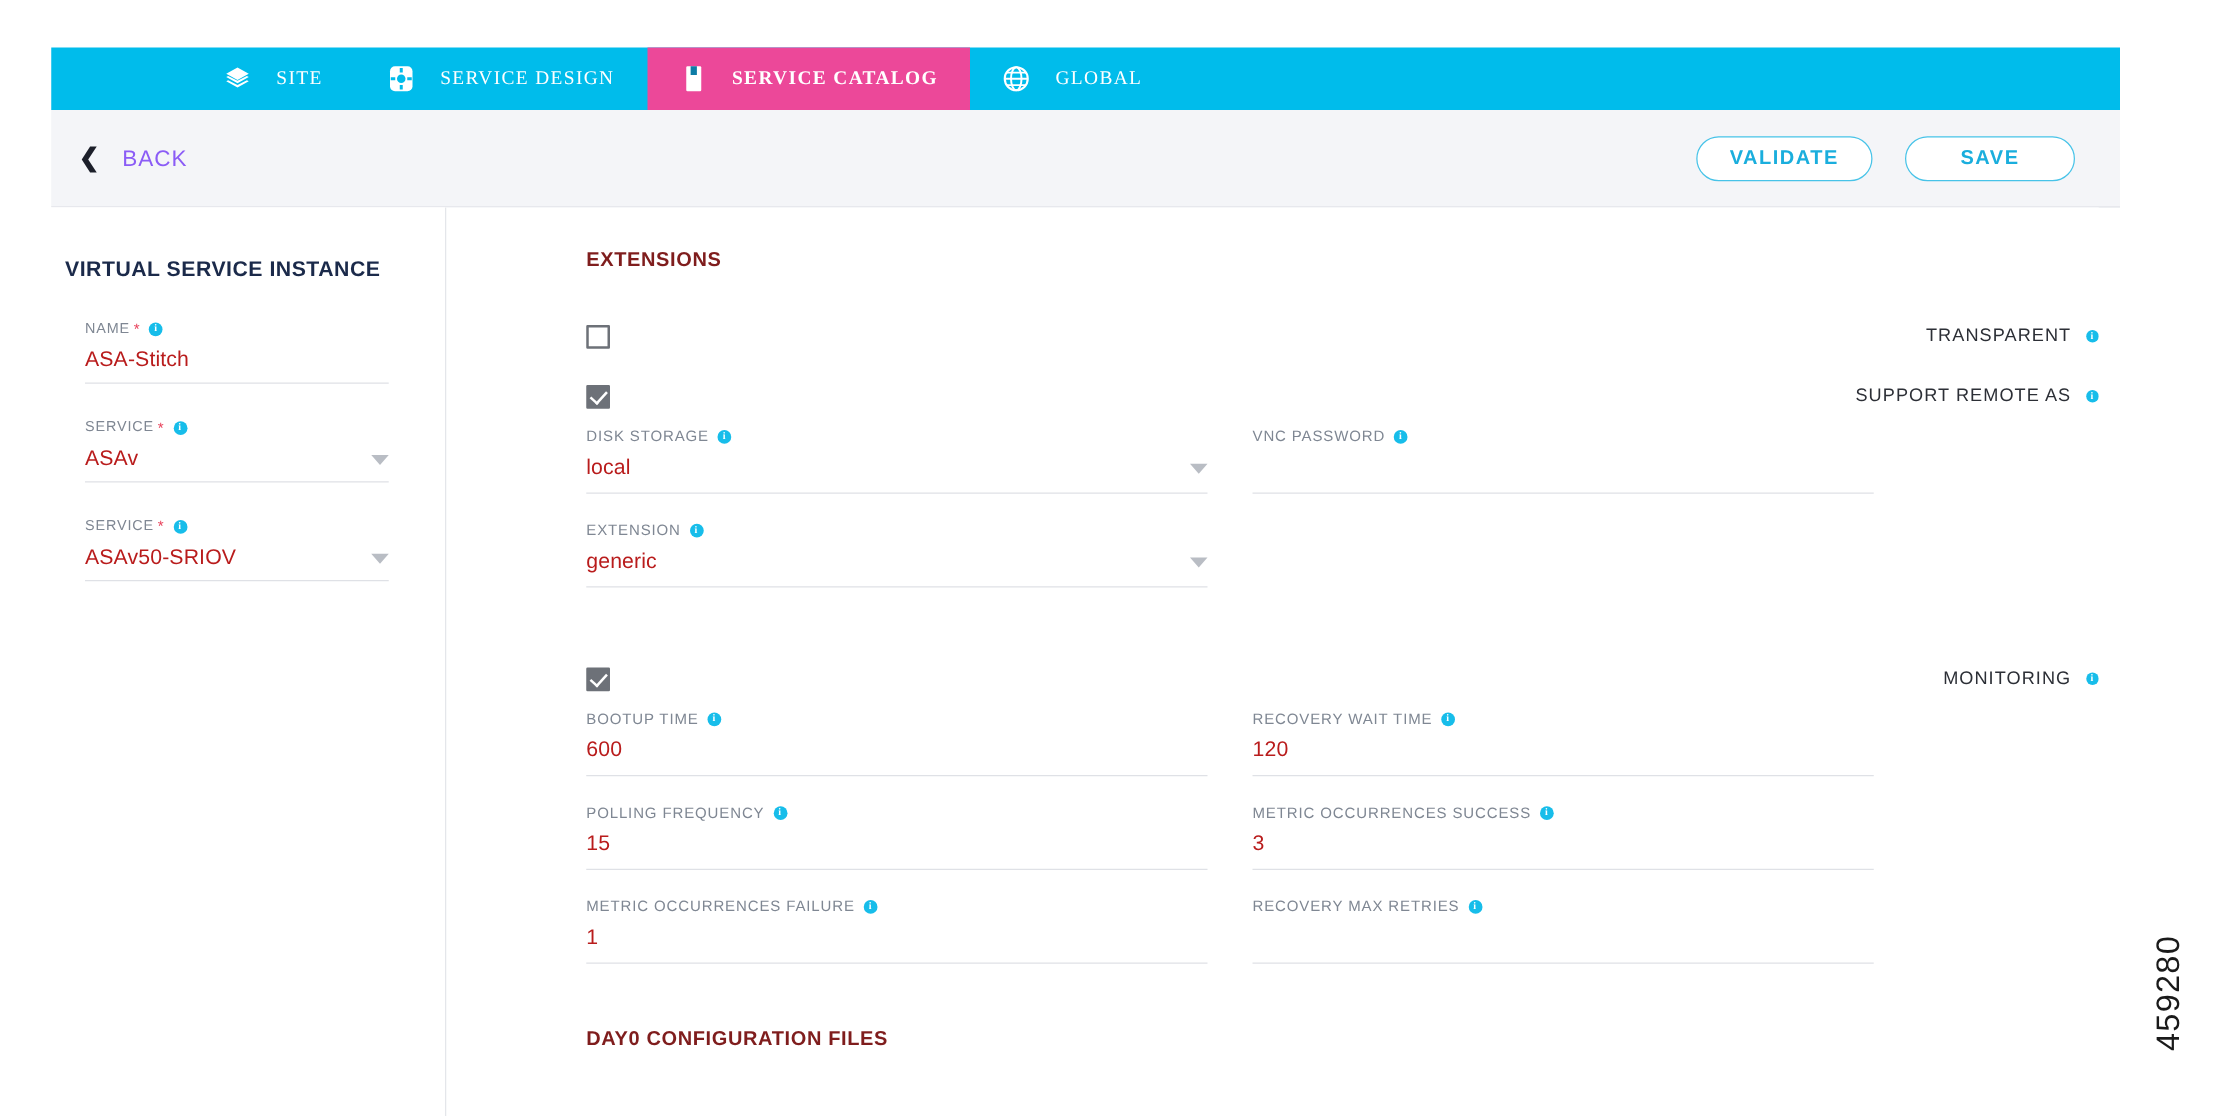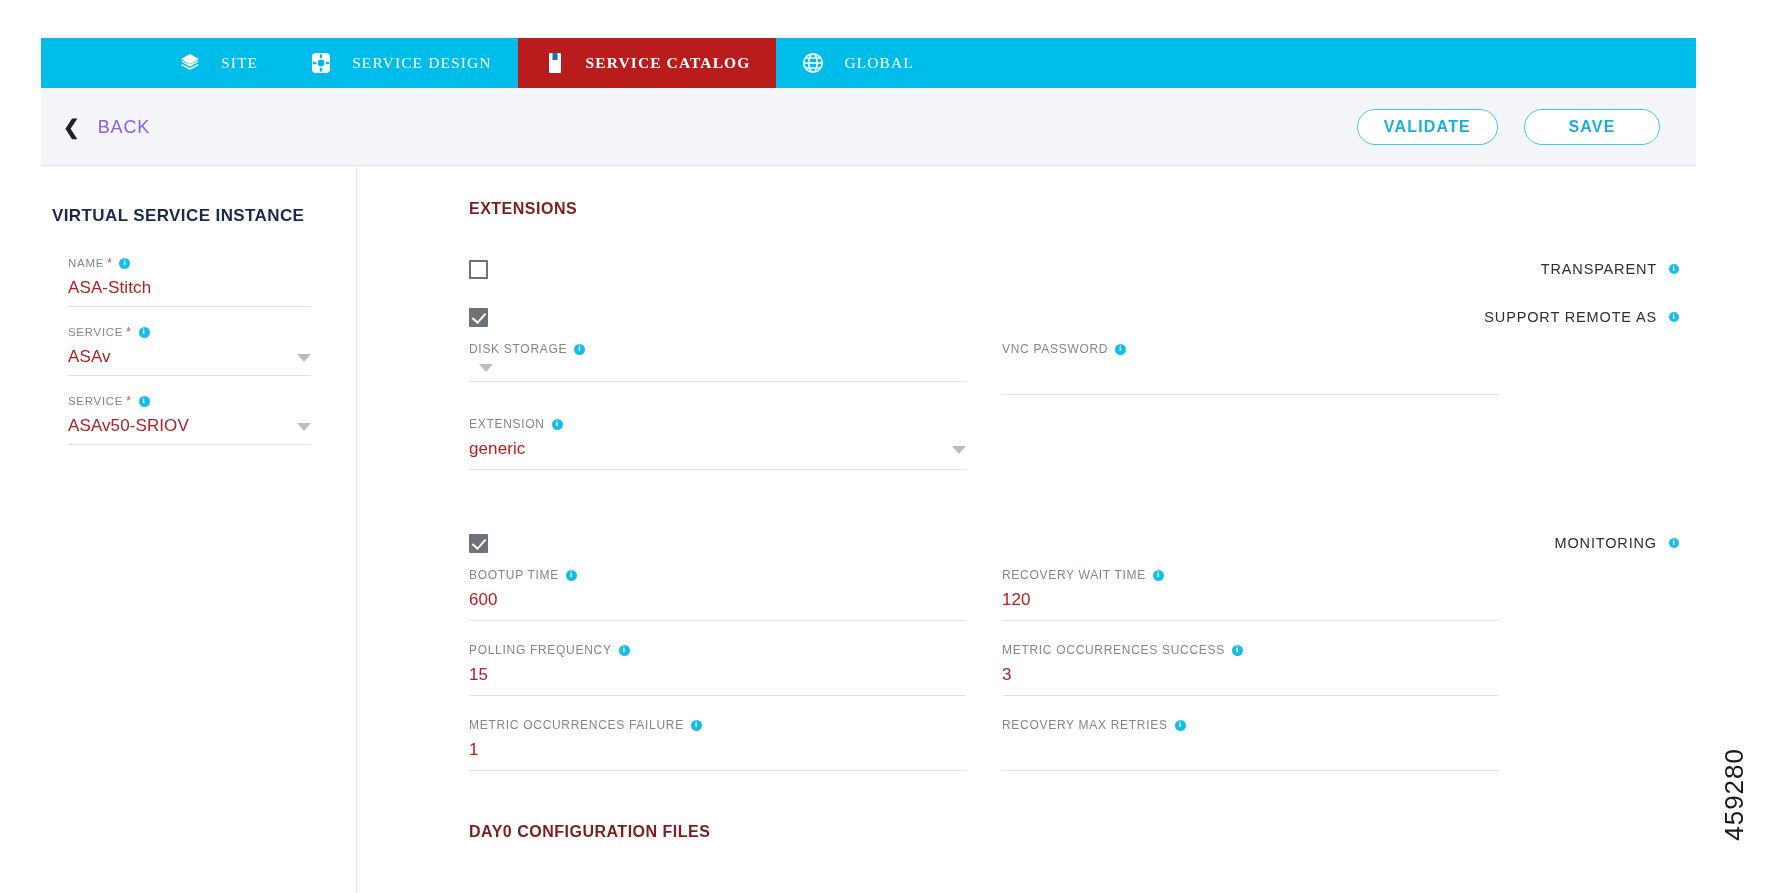--- a/index.html
+++ b/index.html
@@ -31,21 +31,21 @@
     padding-left: 12px;
   }
   .nav-item {
     display: flex;
     align-items: center;
     height: 100%;
     padding: 0 26px 0 24px;
     cursor: pointer;
     user-select: none;
   }
-  .nav-item.active { background: #b91c1c; }
+  .nav-item.active { background: #ec4899; }
   .nav-icon {
     width: 26px;
     height: 26px;
     display: flex;
     align-items: center;
     justify-content: center;
     margin-right: 18px;
     flex: none;
   }
   .nav-icon svg { display: block; }
@@ -142,21 +142,21 @@
   .sidebar-title {
     font-size: 17px;
     font-weight: bold;
     color: #1b2a4a;
     letter-spacing: 0.4px;
     margin-bottom: 30px;
   }
   .sidebar-fields { padding-left: 16px; }
 
   
-  .field { margin-bottom: 18px; position: relative; }
+  .field { margin-bottom: 28px; position: relative; }
   .field-label {
     font-size: 11.5px;
     color: #7f8793;
     letter-spacing: 0.7px;
     display: flex;
     align-items: center;
     margin-bottom: 8px;
     white-space: nowrap;
   }
   .req-star { color: #e8415a; font-size: 12px; margin-left: 3px; }
@@ -421,20 +421,21 @@
       <div style="height:14px"></div>
 
       <div class="grid2">
 
         <div class="field">
           <div class="field-label">
             <span>DISK STORAGE</span>
             <span class="info-dot">i</span>
           </div>
           <div class="field-control">
+            <span class="field-value">local</span>
             <span class="caret-down"></span>
           </div>
         </div>
 
         <div class="field">
           <div class="field-label">
             <span>VNC PASSWORD</span>
             <span class="info-dot">i</span>
           </div>
           <div class="field-control">

